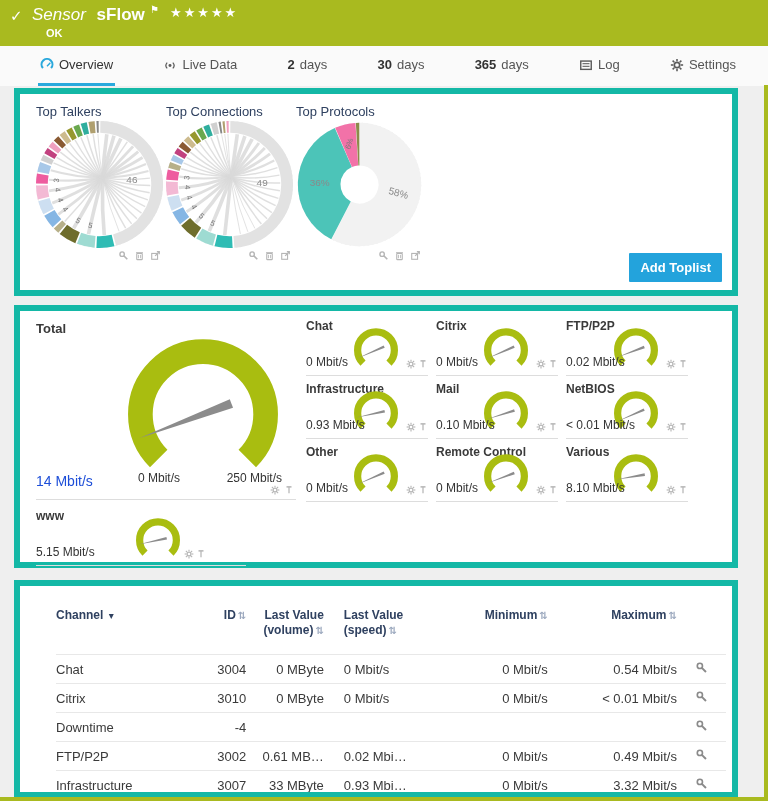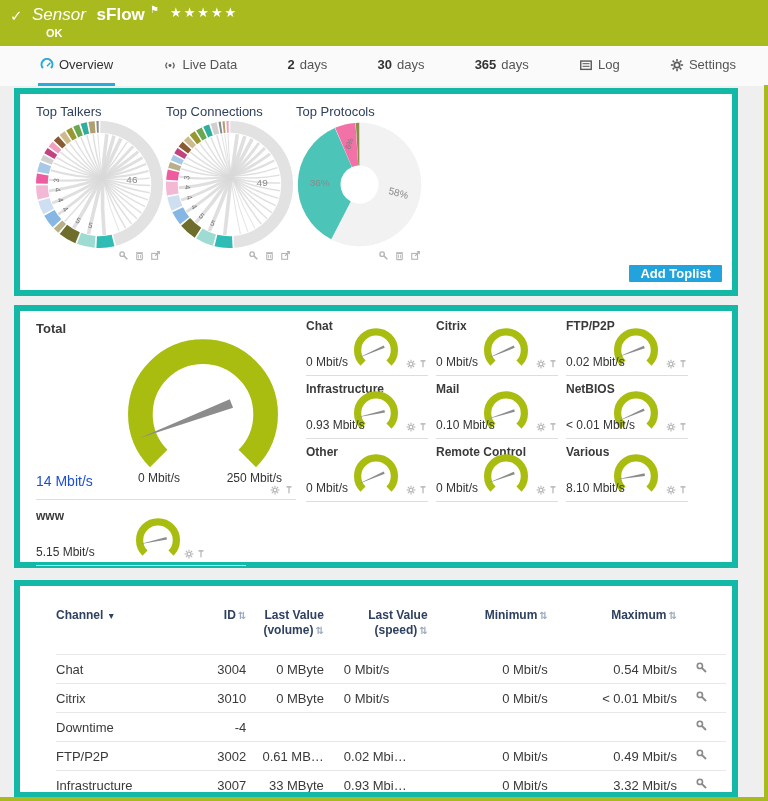--- a/index.html
+++ b/index.html
@@ -29,21 +29,21 @@
   #panel-gauges{top:305px;height:263px;}
   #panel-table{top:580px;height:218px;overflow:hidden;}
   
   .tl-wrap{display:flex;padding:10px 0 0 16px;}
   .tl-block{width:129px;margin-right:1px;position:relative;}
   .tl-title{font-size:13px;color:#2f4160;margin-bottom:2px;white-space:nowrap;}
   .tl-block svg.chart{width:127px;height:127px;display:block;}
   .tl-icons{display:flex;justify-content:flex-end;gap:5px;margin-top:2px;padding-right:4px;}
   .tl-icons svg{width:11px;height:11px;color:#b5b5b5;cursor:pointer;}
   .addtoplist{position:absolute;right:10px;bottom:8px;background:#23a3dc;color:#fff;border:none;
-       font-size:13px;font-weight:bold;padding:1px 11px;cursor:pointer;border-radius:1px;
+       font-size:13px;font-weight:bold;padding:7px 11px;cursor:pointer;border-radius:1px;
        font-family:inherit;}
   
   .g-title{position:absolute;left:16px;top:10px;font-size:13px;font-weight:bold;color:#3a3a3a;}
   .g-total-svg{position:absolute;left:88px;top:14px;width:190px;height:167px;}
   .g-min{position:absolute;left:109px;top:160px;width:60px;text-align:center;font-size:12px;color:#333;}
   .g-max{position:absolute;left:192px;top:160px;width:70px;text-align:right;font-size:12px;color:#333;}
   .g-total-val{position:absolute;left:16px;top:162px;font-size:14px;font-weight:normal;color:#1d4ed8;}
   .g-total-icons{position:absolute;left:250px;top:170px;}
   .g-line{position:absolute;left:16px;top:188px;width:260px;border-top:1px solid #ddd;}
   .ggrid{position:absolute;left:286px;top:8px;}
@@ -60,21 +60,21 @@
   table{border-collapse:collapse;margin:0 0 0 36px;width:670px;font-size:13px;}
   th{color:#2f4160;font-size:12px;font-weight:bold;text-align:left;vertical-align:top;
      padding:22px 0 16px 0;line-height:1.25;margin-top:12px;}
   th .sort{color:#9aa7bd;font-size:10px;margin-left:2px;cursor:pointer;}
   th.r,td.r{text-align:right;}
   th.c,td.c{text-align:center;}
   td{padding:0;height:28px;color:#3a3a3a;border-top:1px solid #e8e8e8;}
   col.c-ch{width:140px;} col.c-id{width:62px;} col.c-vol{width:80px;}
   col.c-sp{width:108px;} col.c-min{width:128px;} col.c-max{width:138px;} col.c-ic{width:54px;}
   td.sp{padding-left:20px;}
-  th.sp{padding-left:20px;text-align:right;}
+  th.sp{padding-left:20px;}
   td .rowicon{width:13px;height:13px;color:#8a8a8a;cursor:pointer;}
   
   .edge-right{position:absolute;right:0;top:85px;bottom:0;width:4px;background:#a9ba1f;}
   .edge-bottom{position:absolute;left:0;bottom:0;width:768px;height:4px;background:#a9ba1f;}
 </style>
 </head>
 <body>
 
 <svg width="0" height="0" style="position:absolute">
   <defs>

